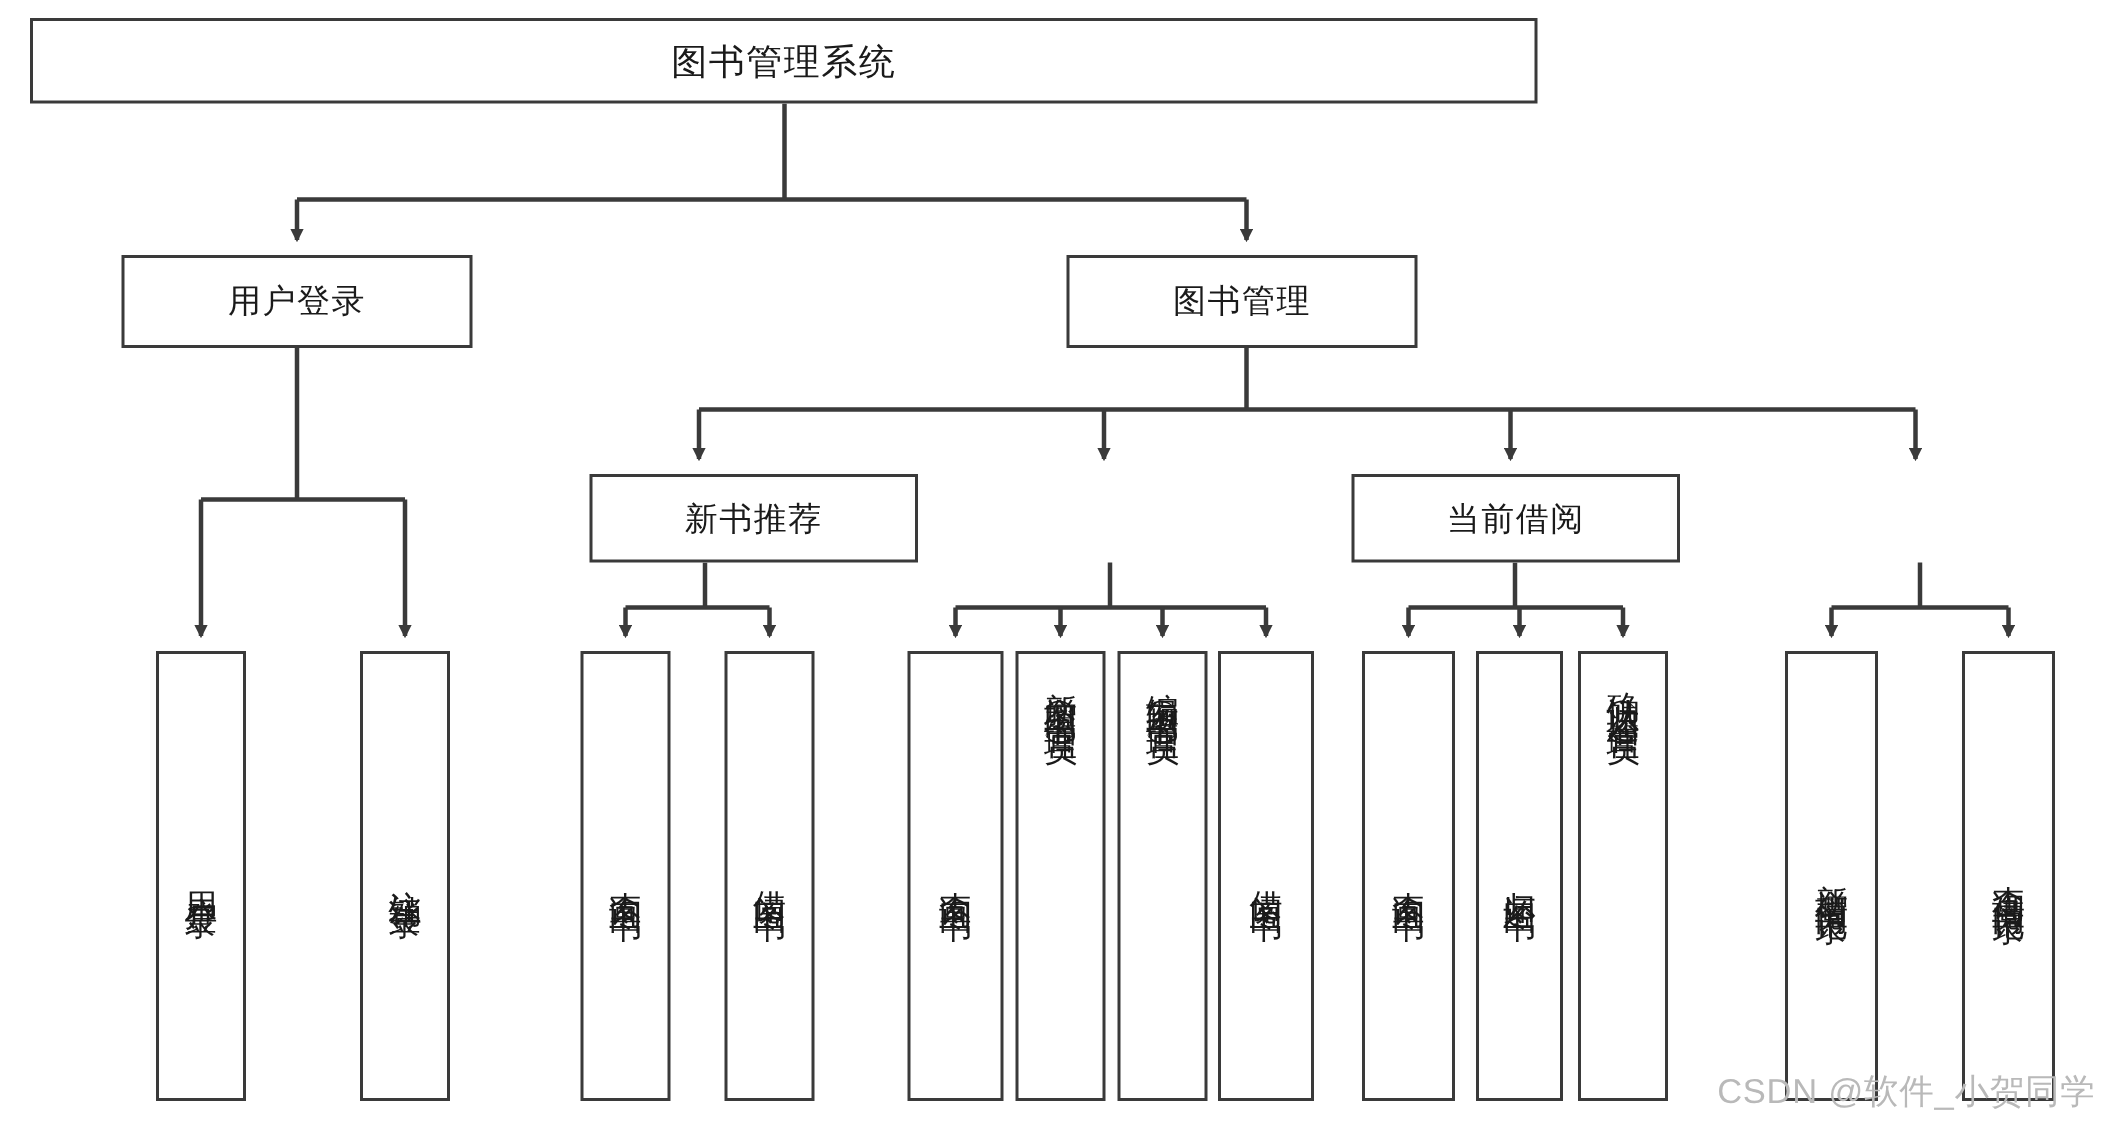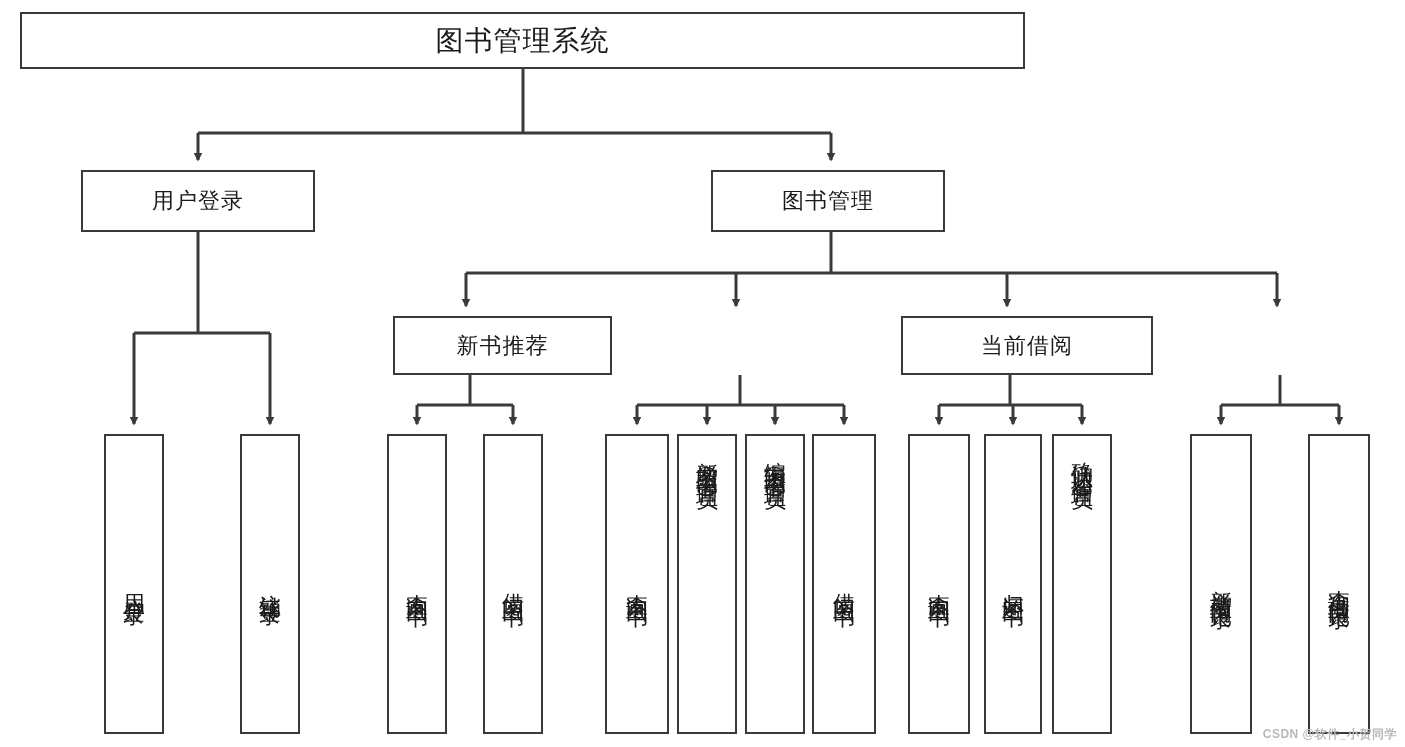--- a/index.html
+++ b/index.html
@@ -33,21 +33,21 @@
     align-items: center;
     justify-content: center;
     color: #1a1a1a;
   }
   .node-label {
     display: block;
     white-space: nowrap;
     letter-spacing: 1px;
   }
   .level-0 .node-label {
-    font-size: 28px;
+    font-size: 24px;
   }
   .level-1 .node-label {
     font-size: 22px;
   }
   .level-2 .node-label {
     font-size: 22px;
     writing-mode: vertical-rl;
     text-orientation: upright;
     letter-spacing: 4px;
     line-height: 1;
@@ -57,26 +57,25 @@
     padding-top: 8px;
   }
   .level-2.align-mid {
     align-items: center;
     padding-top: 0;
   }
   .watermark {
     position: absolute;
     right: 8px;
     bottom: 4px;
-    font-size: 12px;
+    font-size: 23px;
     color: #b9b9b9;
     letter-spacing: 0.5px;
     white-space: nowrap;
     pointer-events: none;
-    font-weight: bold;
   }
 </style>
 </head>
 <body>
 
 <div id="diagram-root">
 
   <svg class="diagram-canvas" viewBox="0 0 1405 747" xmlns="http://www.w3.org/2000/svg">
     <defs>
       <marker id="arrowhead" markerWidth="9" markerHeight="9" refX="7.5" refY="4.5" orient="auto" markerUnits="userSpaceOnUse">
@@ -137,21 +136,21 @@
   <div class="node-box level-1" style="left:81px; top:170px; width:234px; height:62px;">
     <span class="node-label">用户登录</span>
   </div>
   <div class="node-box level-1" style="left:711px; top:170px; width:234px; height:62px;">
     <span class="node-label">图书管理</span>
   </div>
 
   <div class="node-box level-1" style="left:361px; top:316px; width:219px; height:59px;margin-left:32px;">
     <span class="node-label">新书推荐</span>
   </div>
-  <div class="node-box level-1" style="left:901px; top:316px; width:252px; height:59px;">
+  <div class="node-box level-1" style="left:901px; top:316px; width:219px; height:59px;">
     <span class="node-label">当前借阅</span>
   </div>
 
   <div class="node-box level-2 align-mid" style="left:104px; top:434px; width:60px; height:300px;">
     <span class="node-label">用户登录</span>
   </div>
   <div class="node-box level-2 align-mid" style="left:240px; top:434px; width:60px; height:300px;">
     <span class="node-label">注销登录</span>
   </div>
   <div class="node-box level-2 align-mid" style="left:387px; top:434px; width:60px; height:300px;">

